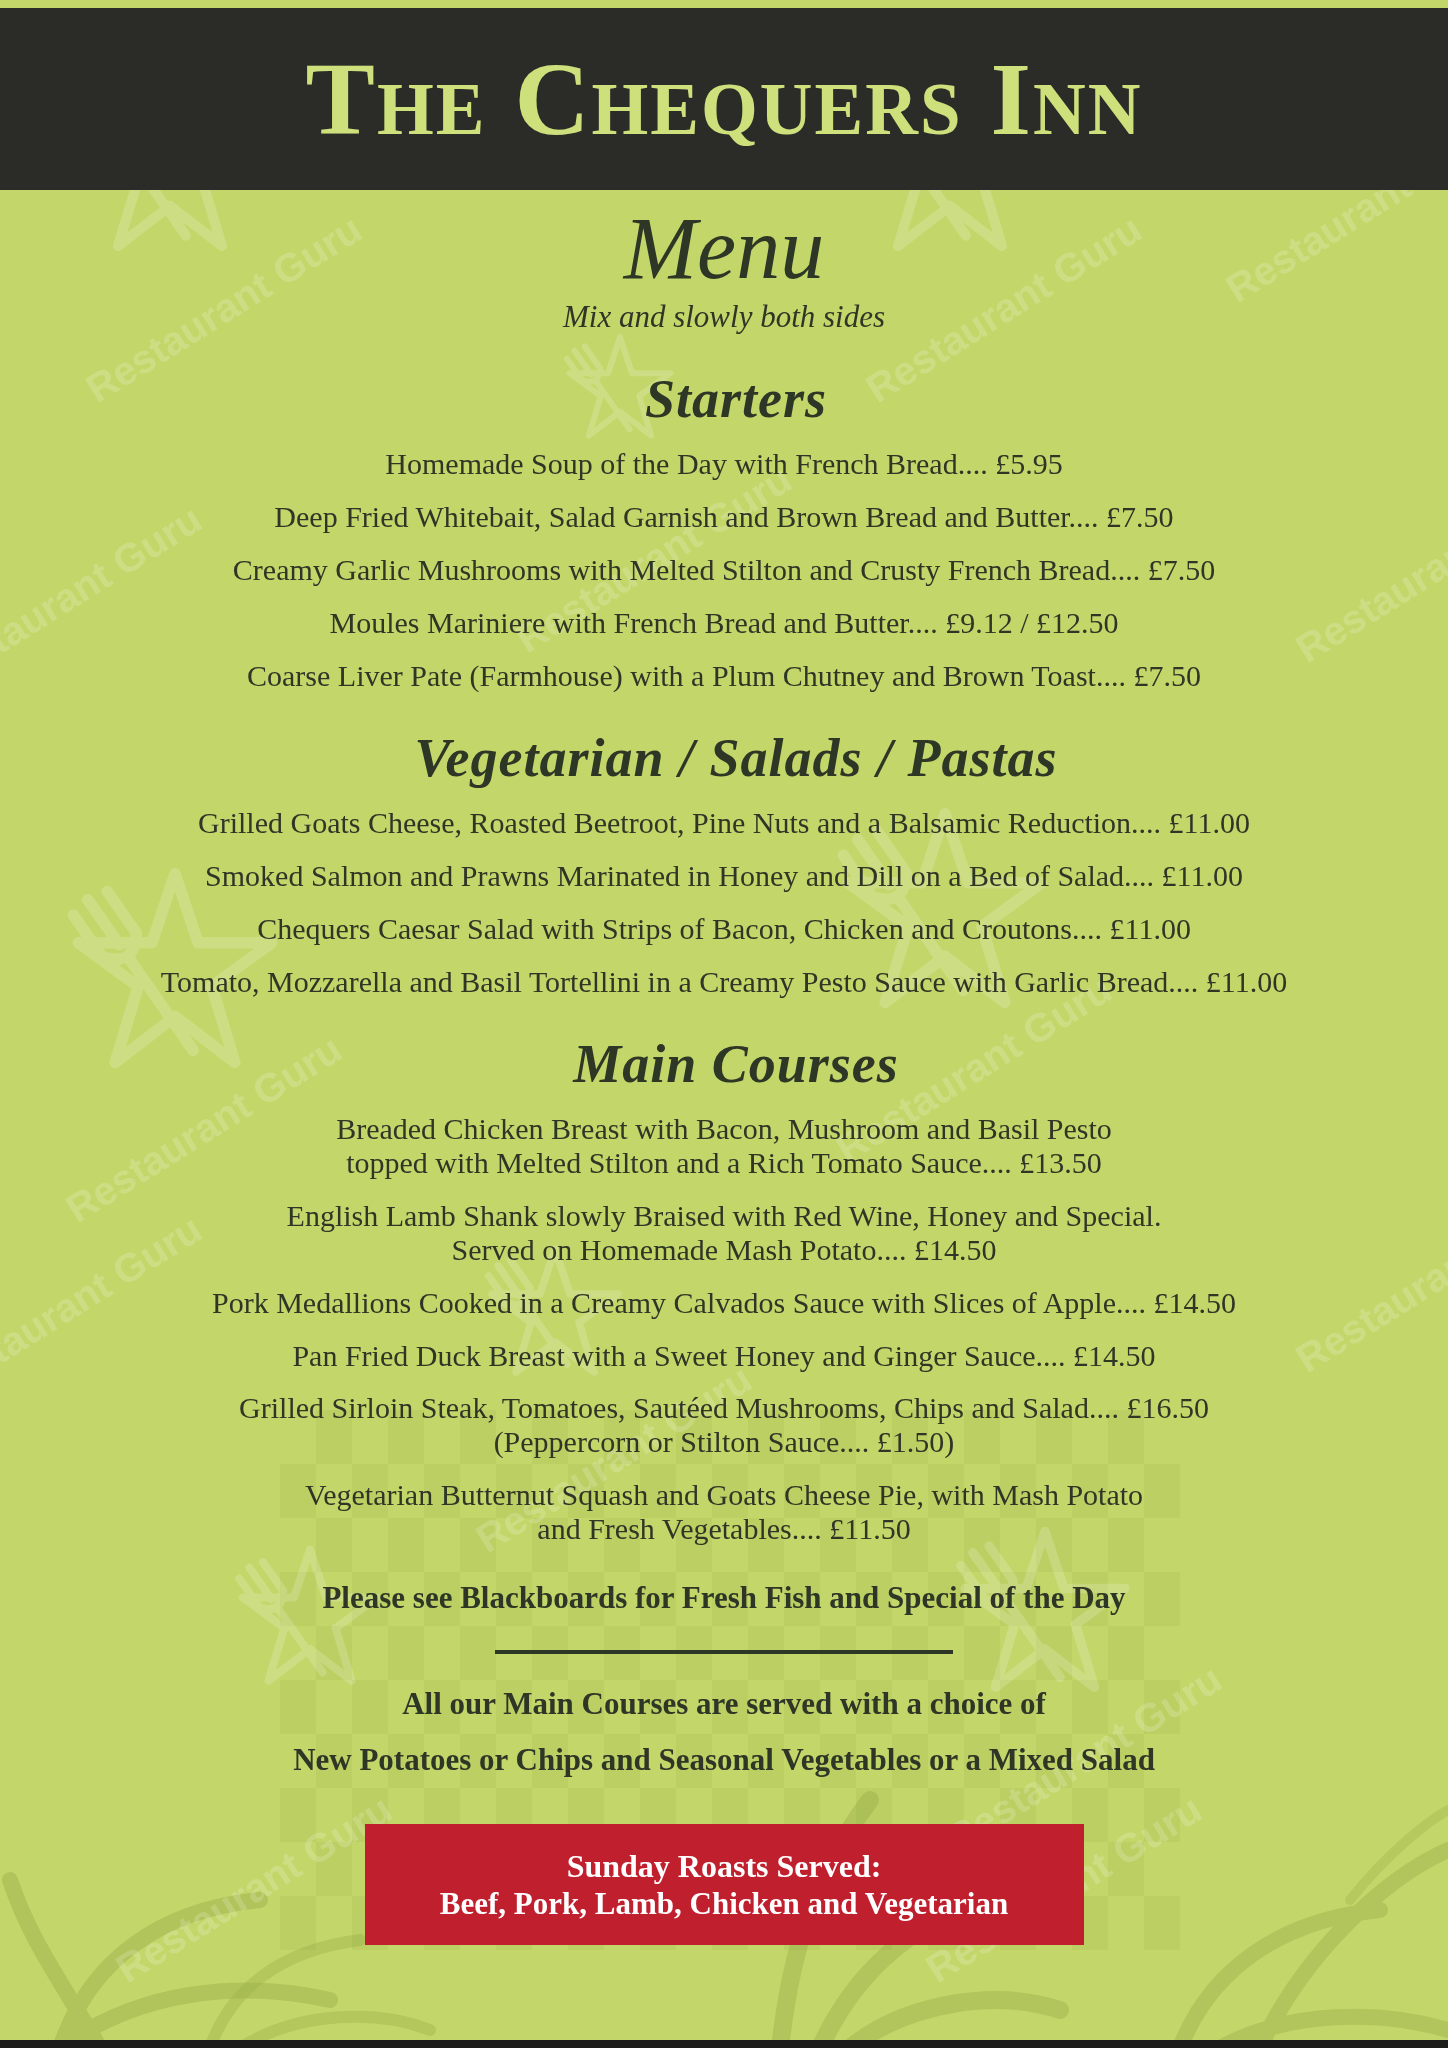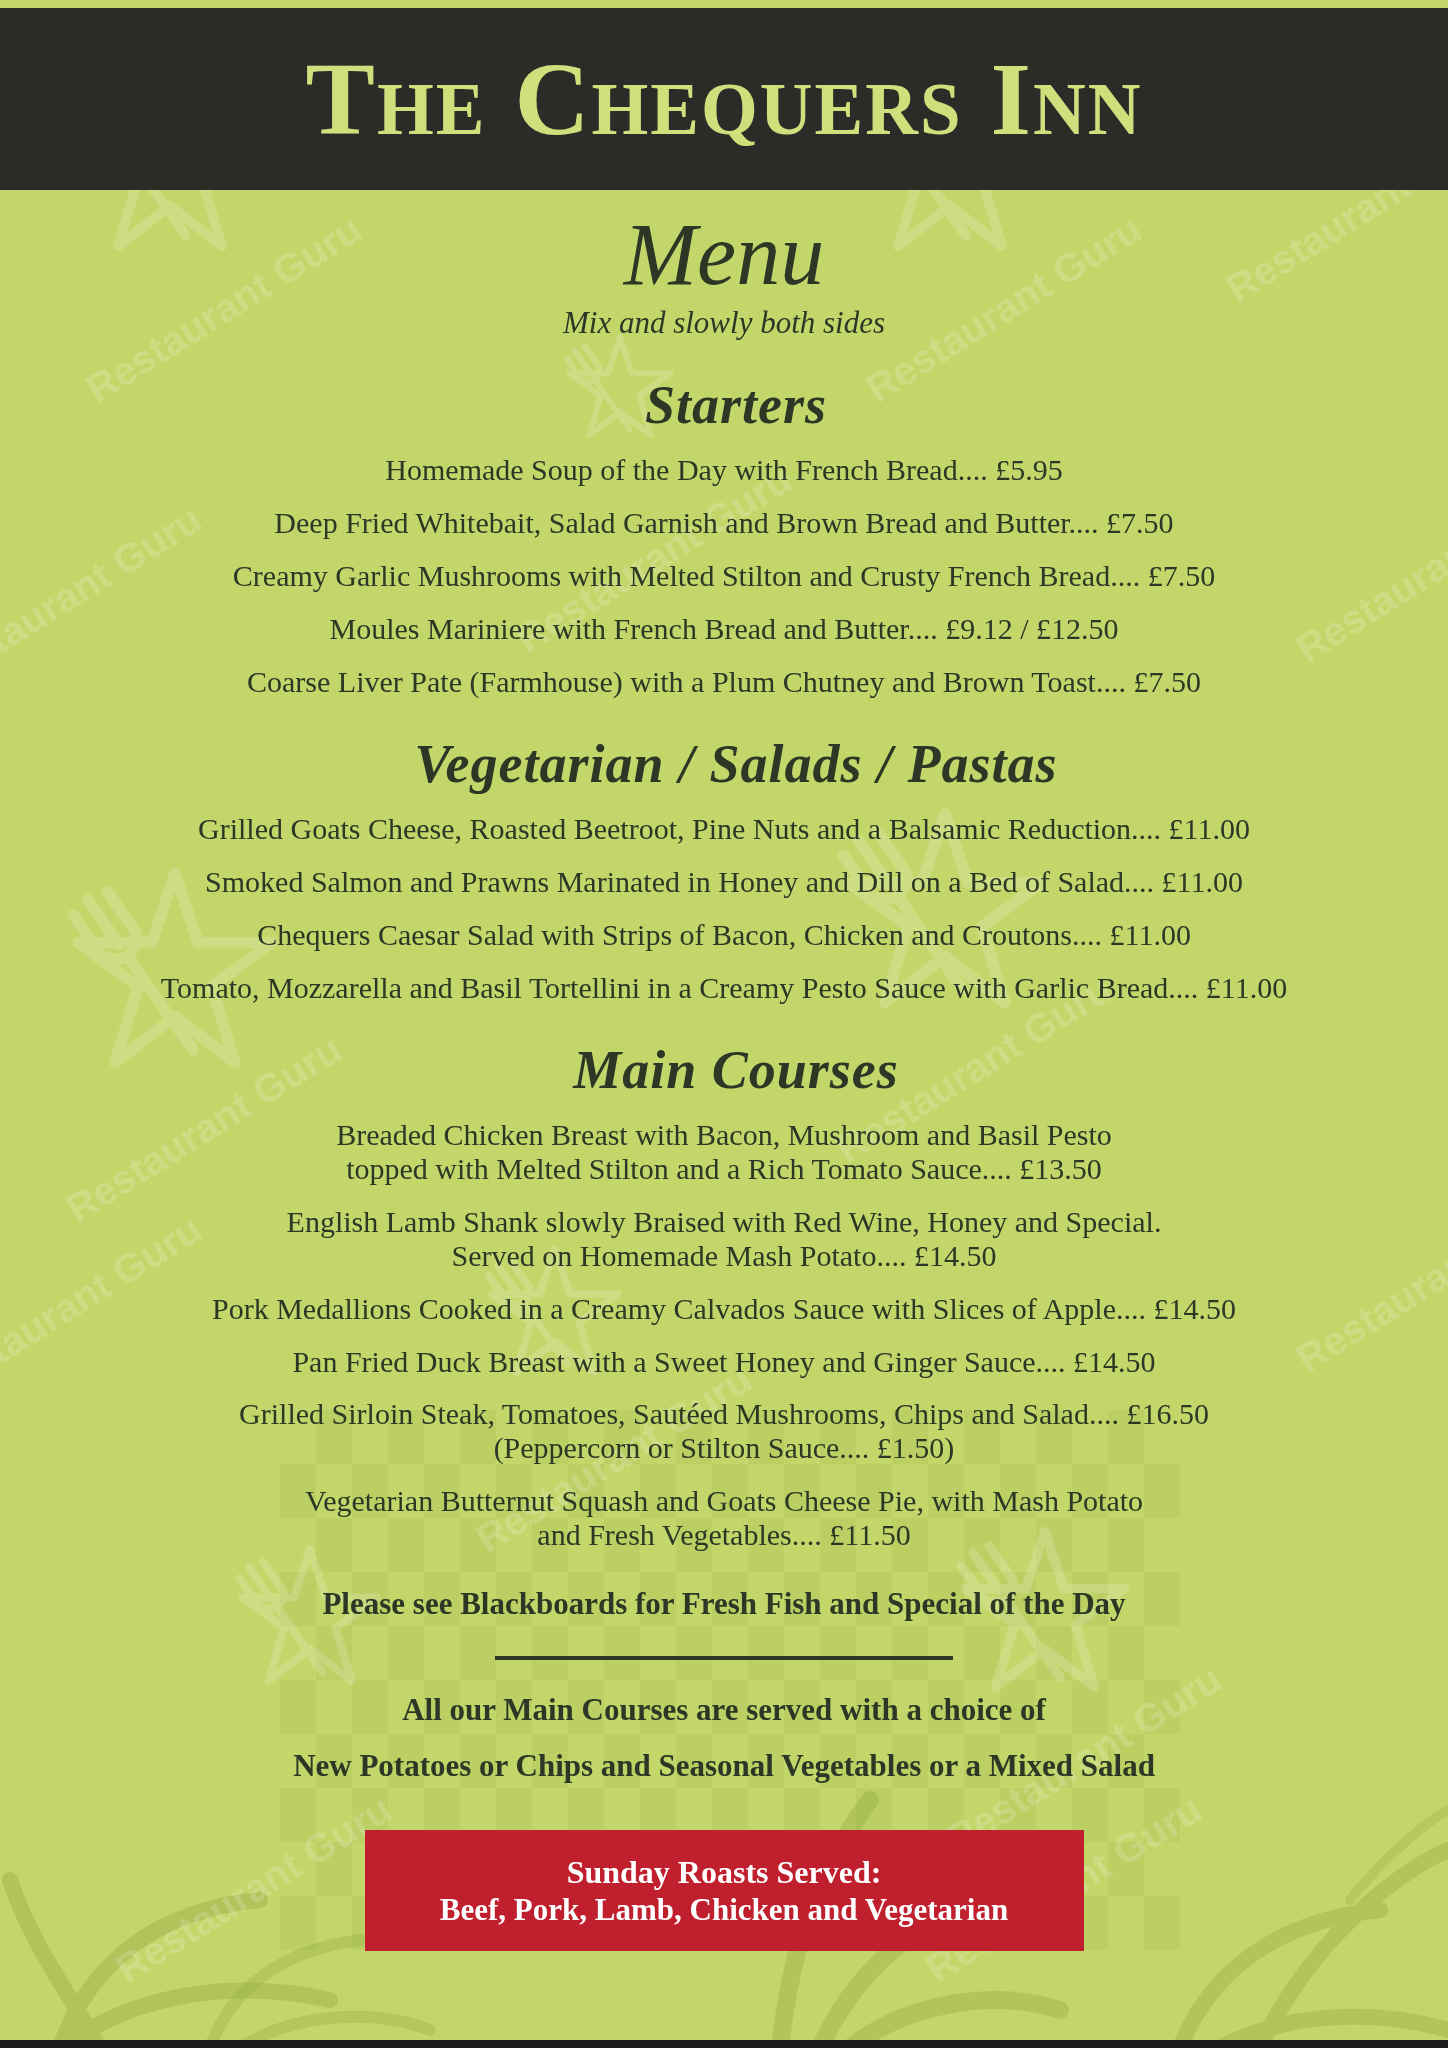--- a/index.html
+++ b/index.html
@@ -47,21 +47,21 @@
     font-weight:bold;
     font-size:40px;
     white-space:nowrap;
     transform:rotate(-32deg);
     transform-origin:left center;
     display:block;
   }
   .wm-icon svg{display:block;}
   
   .content{
-    position:absolute;top:187px;left:0;width:100%;
+    position:absolute;top:181px;left:0;width:100%;
     text-align:center;z-index:4;
   }
   .menu-title{
     margin:20px 0 0 0;
     font-style:italic;font-weight:500;
     font-size:88px;line-height:1.1;
   }
   .menu-subtitle{
     margin:2px 0 0 0;
     font-style:italic;

